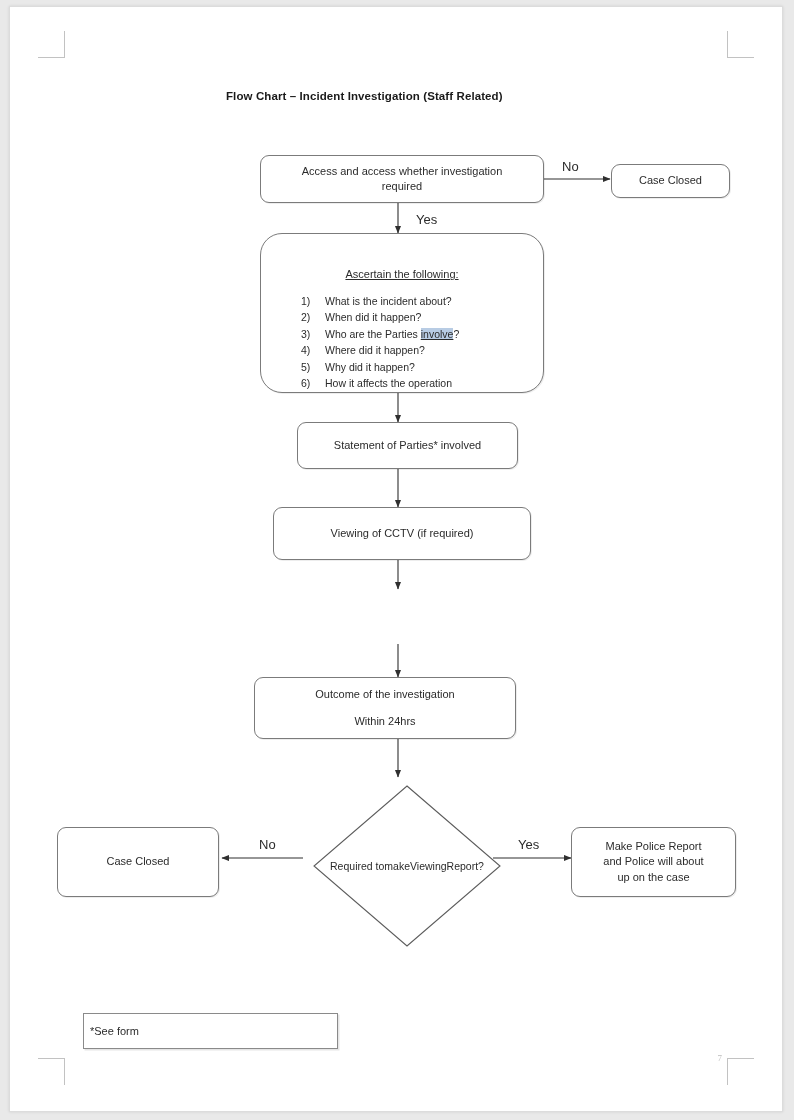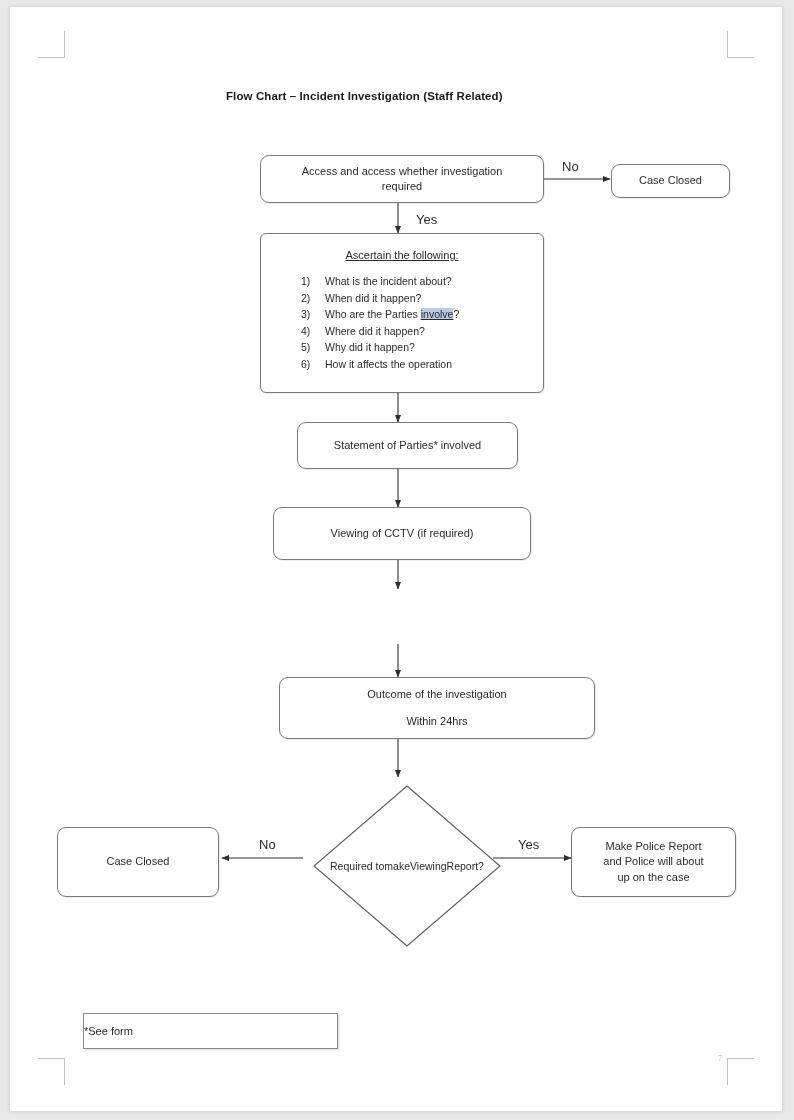--- a/index.html
+++ b/index.html
@@ -77,22 +77,22 @@
     justify-content: center;
     text-align: center;
     border-radius: 9px;
     box-shadow: 1px 1px 0 rgba(0,0,0,0.07);
   }
   .node .txt { padding: 0 8px; width: 100%; }
   .node .line2 { margin-top: 11px; }
 
   
   #node-ascertain {
-    border-radius: 6px;
-    align-items: flex-start;
+    border-radius: 22px;
+    align-items: flex-end;
     justify-content: flex-start;
     padding: 14px 0 0 0;
   }
   #ascertain-heading {
     text-align: center;
     font-size: 11px;
     text-decoration: underline;
     color: #2b2b2b;
     margin-bottom: 10px;
   }
@@ -138,21 +138,21 @@
     width: 255px;
     height: 36px;
     box-sizing: border-box;
     border: 1px solid #8a8a8a;
     background: #fff;
     box-shadow: 1.5px 1.5px 0 rgba(0,0,0,0.10);
     display: flex;
     align-items: center;
     font-size: 11px;
     color: #2b2b2b;
-    padding-left: 0;
+    padding-left: 6px;
   }
 
   
   #connectors {
     position: absolute;
     left: 0; top: 0;
     width: 772px; height: 1104px;
     pointer-events: none;
   }
   .edge-label {
@@ -252,21 +252,21 @@
 
   <div class="node" id="node-statement" style="left:263px; top:415px; width:221px; height:47px;margin-left:24px;">
     <div class="txt">Statement of Parties* involved</div>
   </div>
 
   <div class="node" id="node-cctv" style="left:263px; top:500px; width:258px; height:53px;">
     <div class="txt">Viewing of CCTV  (if required)</div>
   </div>
 
 
-  <div class="node" id="node-outcome" style="left:269px; top:670px; width:316px; height:62px;">
+  <div class="node" id="node-outcome" style="left:244px; top:670px; width:262px; height:62px;">
     <div class="txt">
       <div>Outcome of the investigation</div>
       <div class="line2">Within 24hrs</div>
     </div>
   </div>
 
   <div id="node-decision">
     <svg width="190" height="164" viewBox="0 0 190 164">
       <polygon points="95,2 188,82 95,162 2,82" fill="#ffffff" stroke="#5c5c5c" stroke-width="1.1"></polygon>
     </svg>

